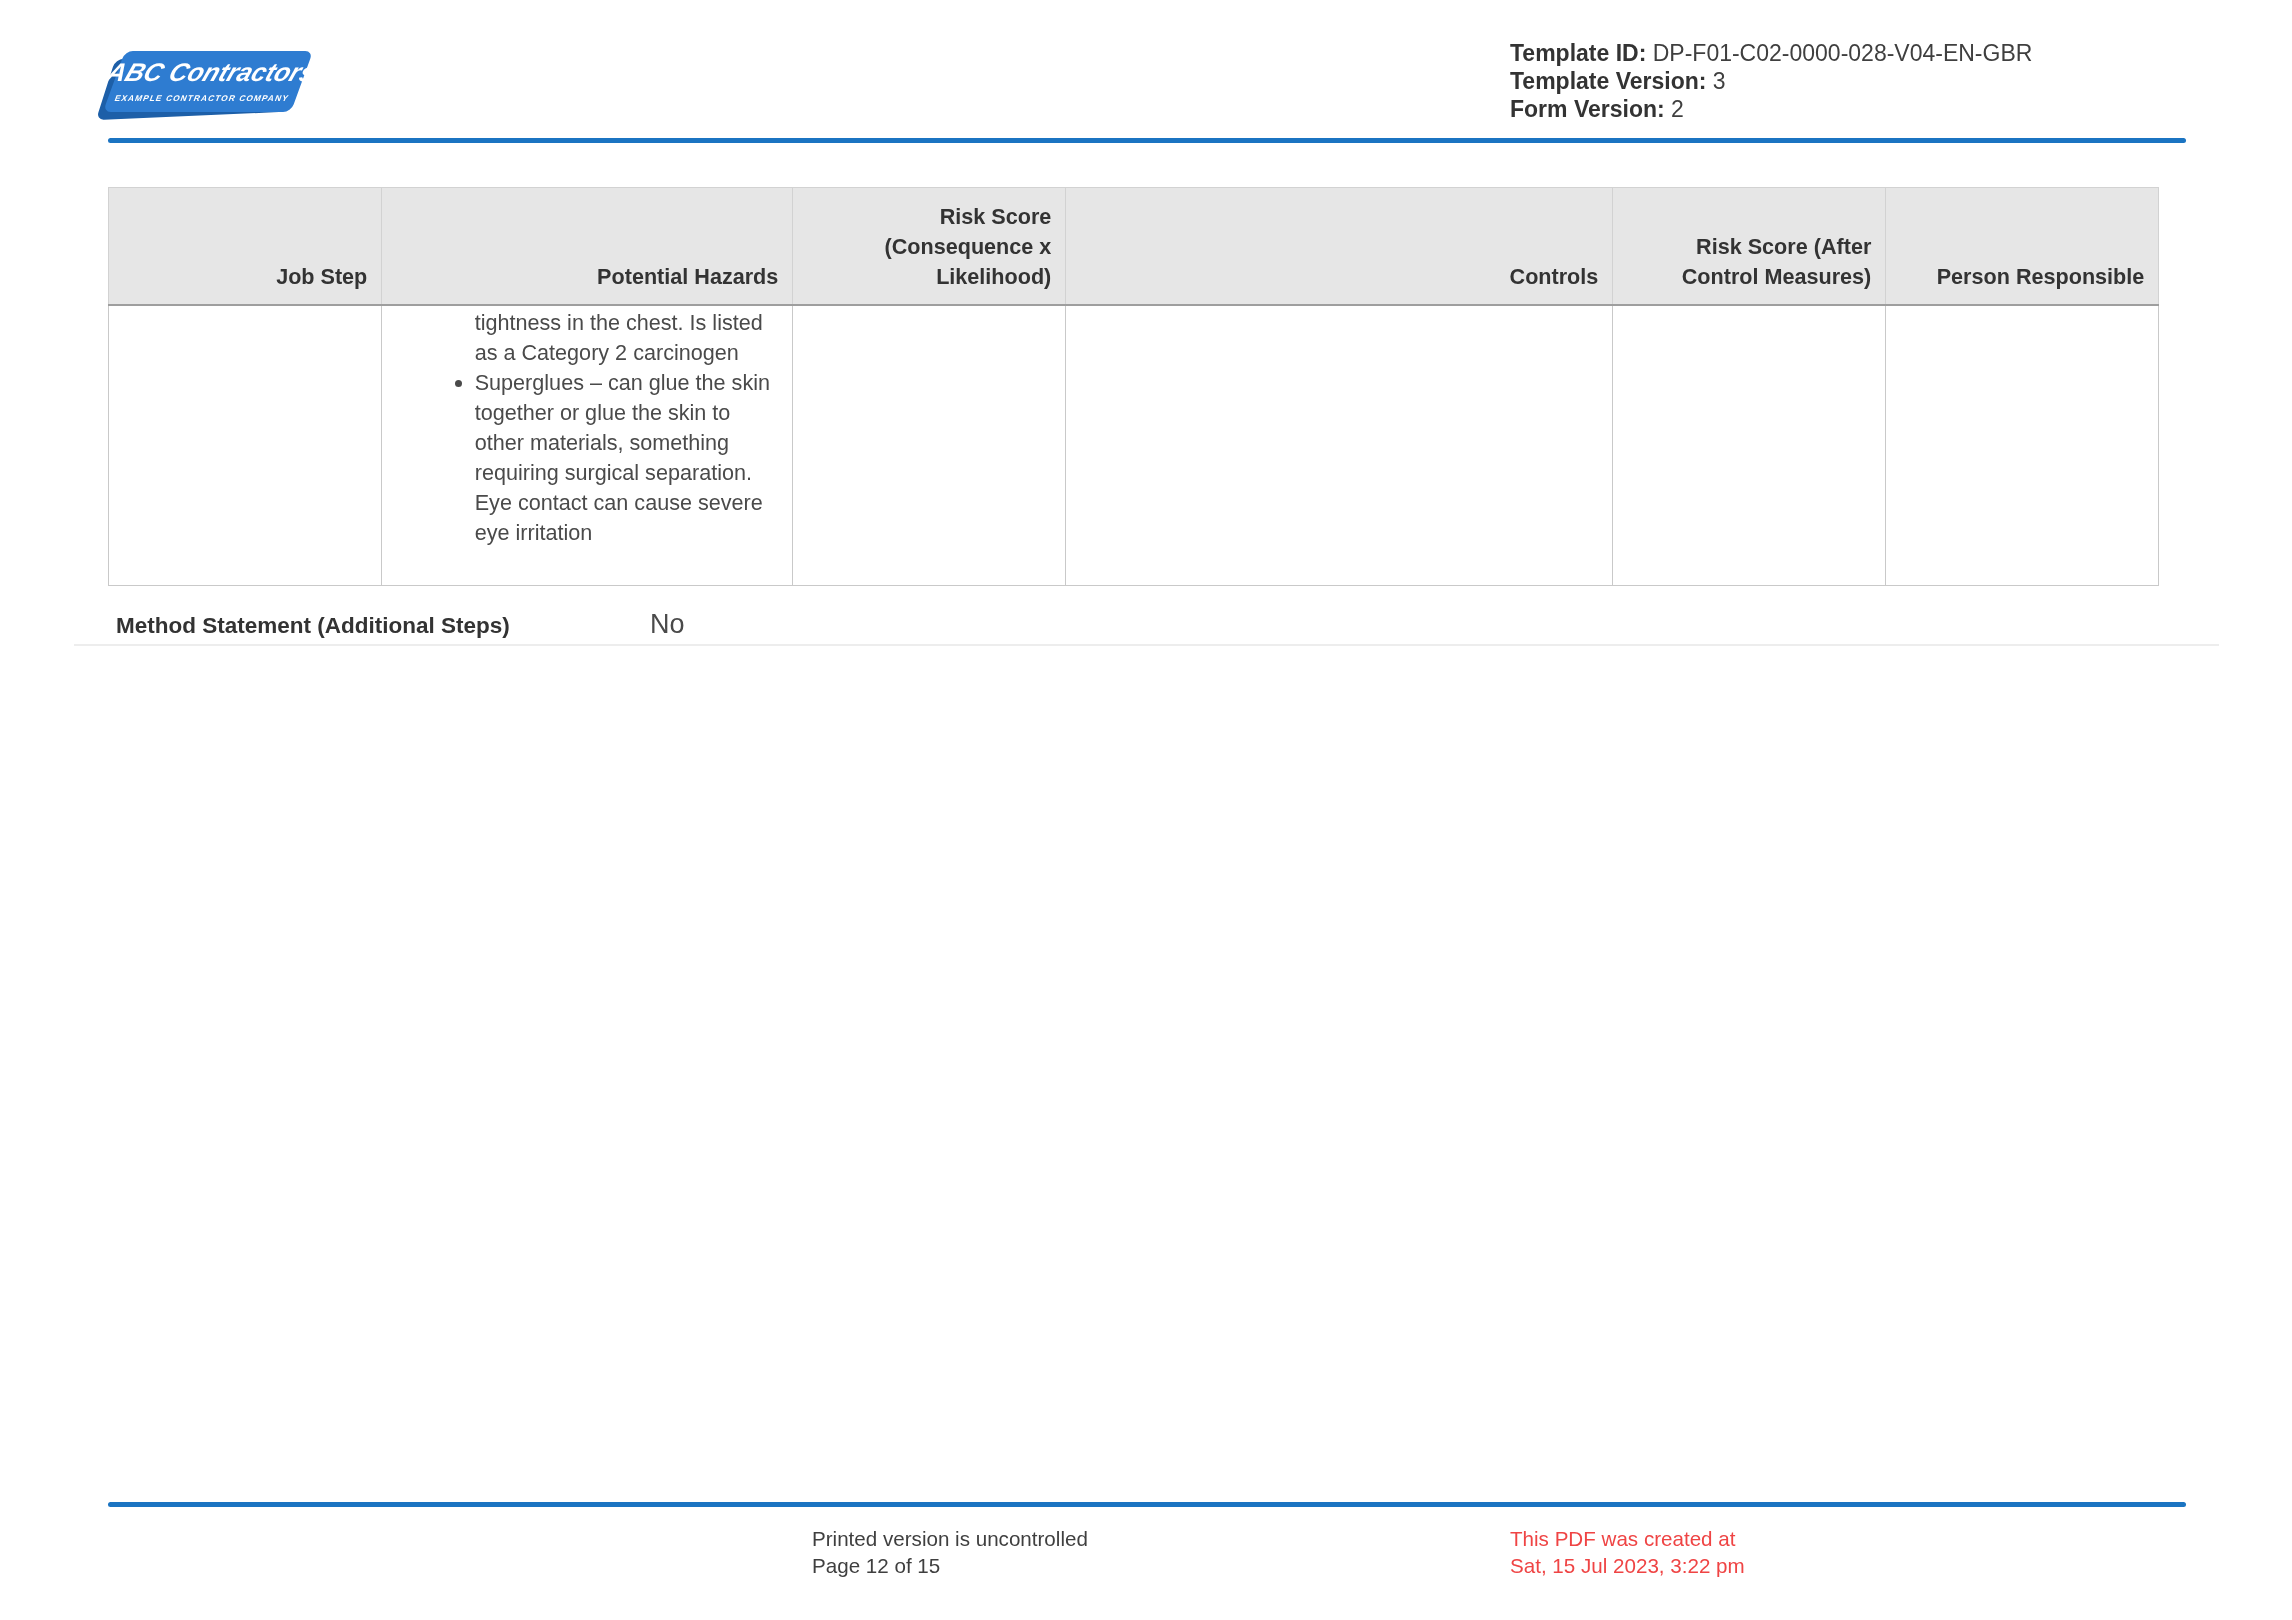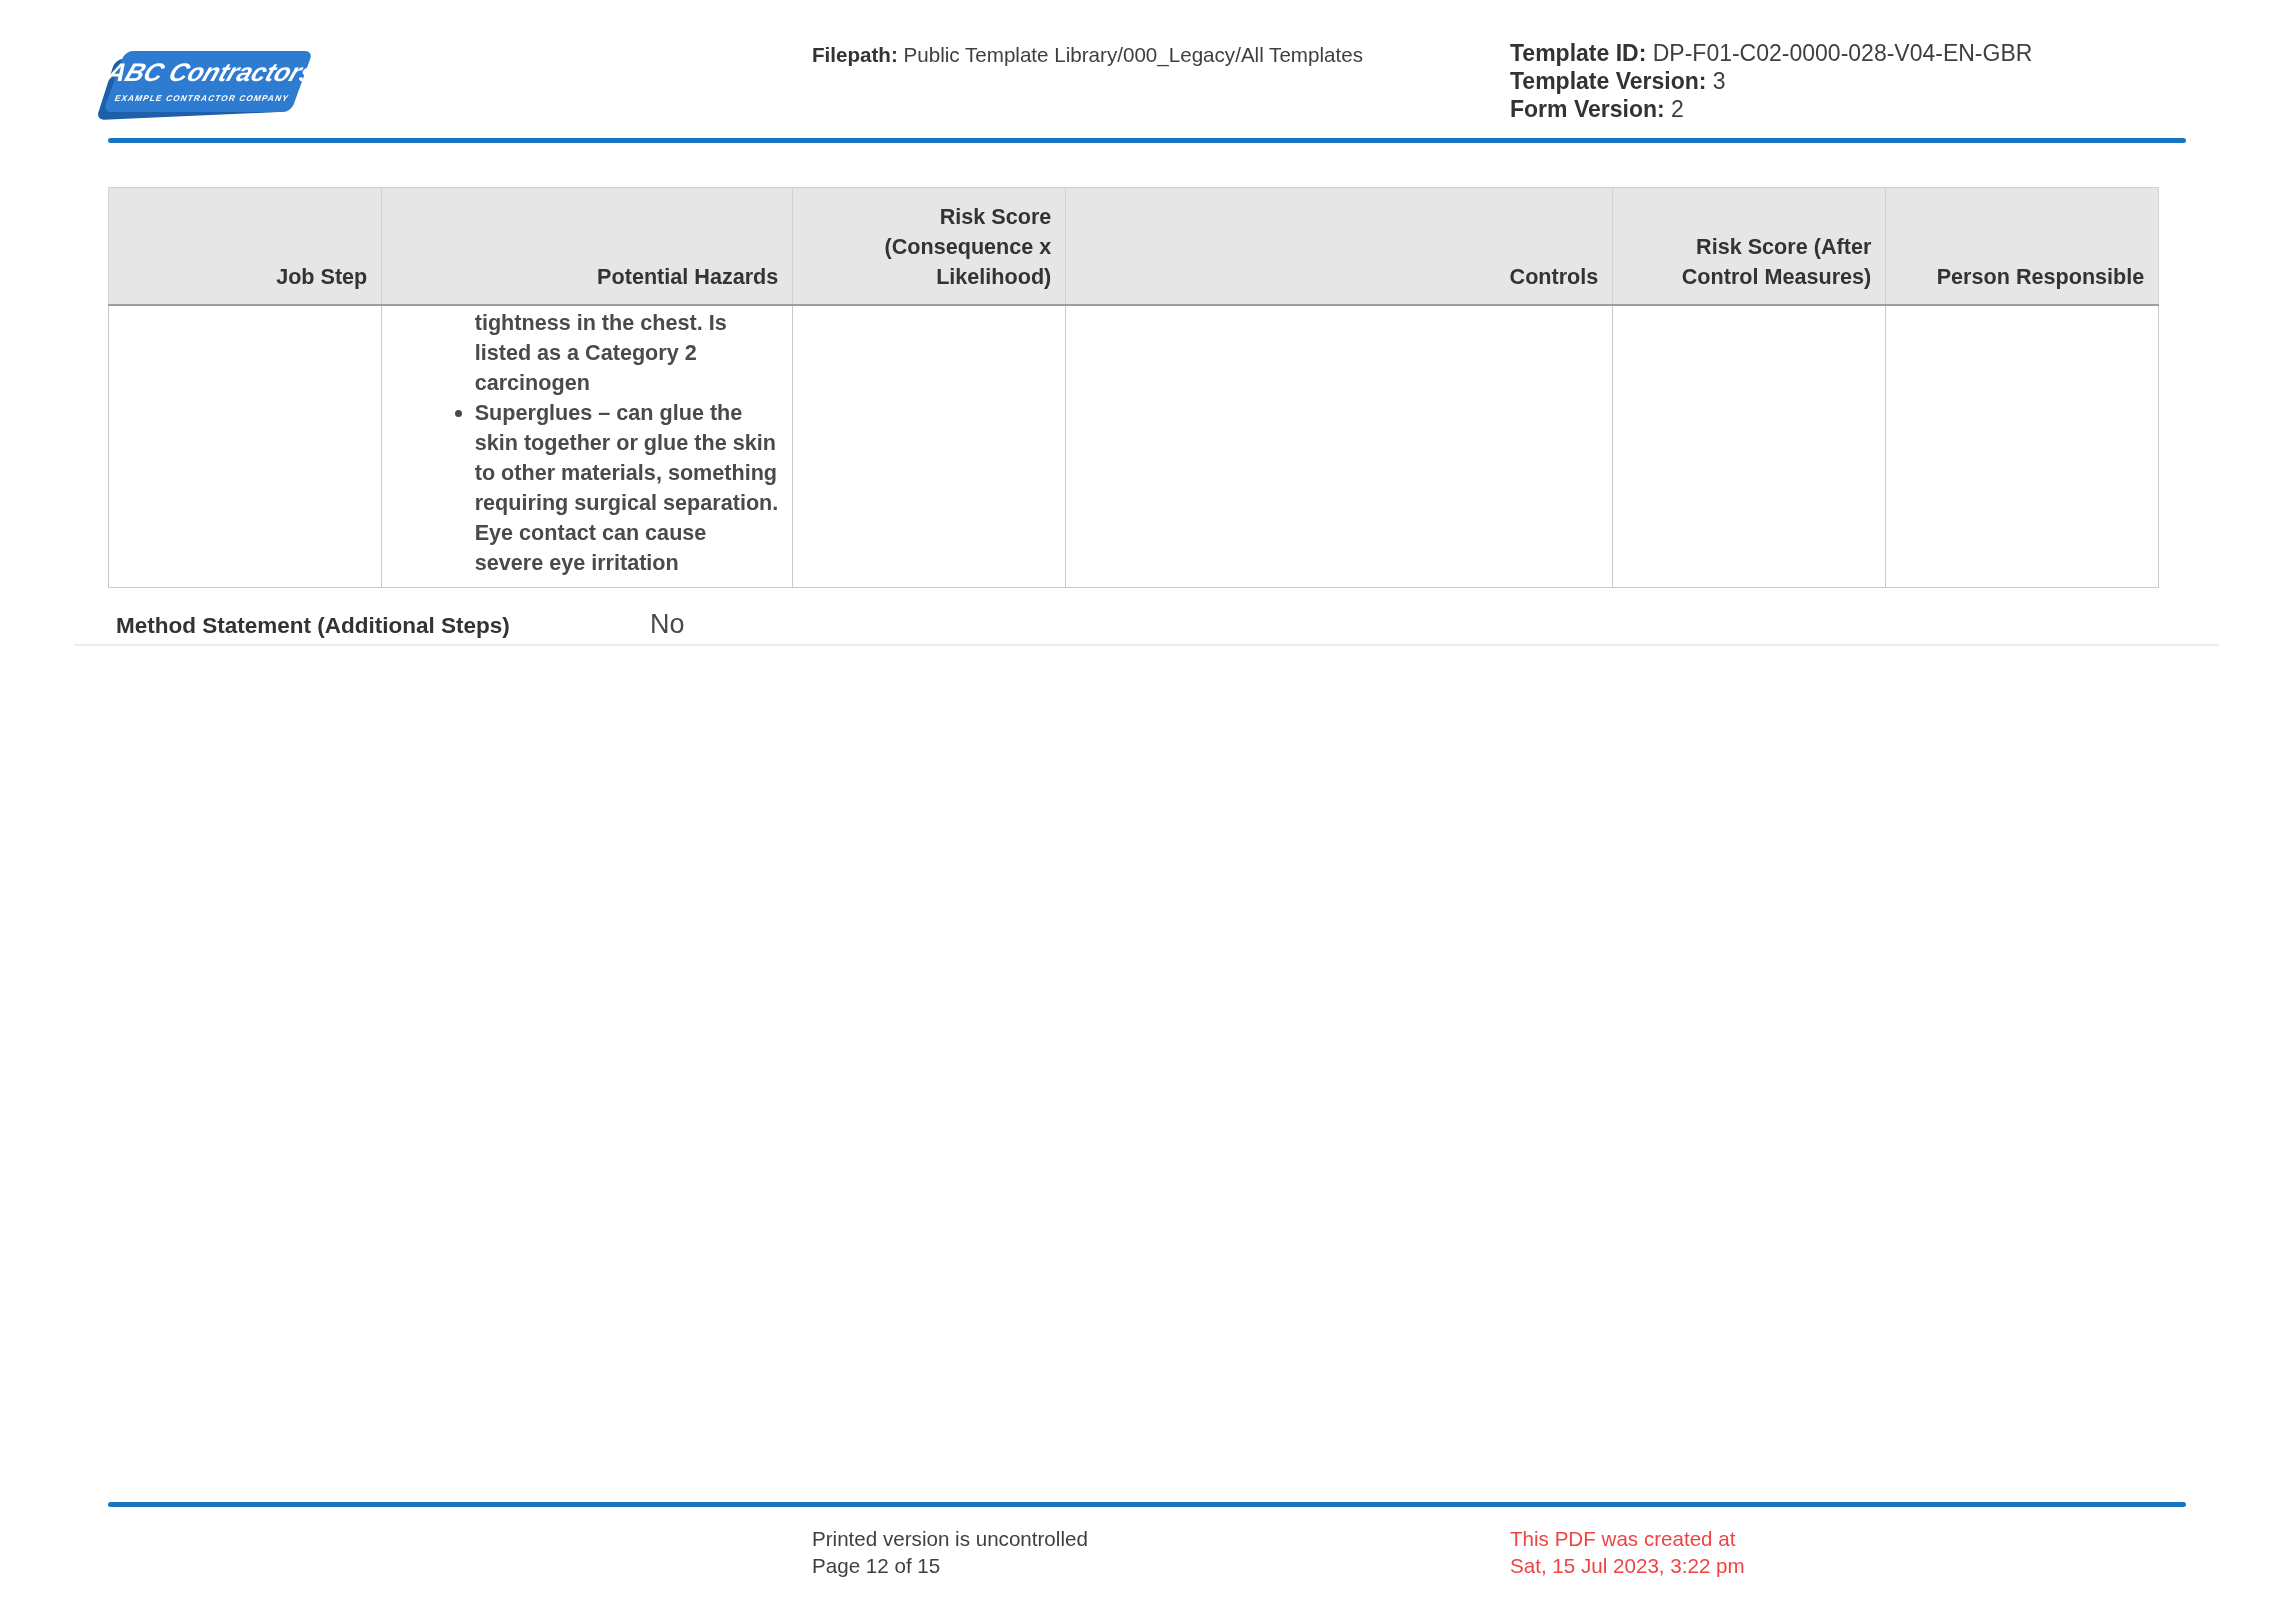--- a/index.html
+++ b/index.html
@@ -89,21 +89,20 @@
   table.risk {
     position: absolute;
     left: 108px; top: 187px;
     width: 2051px;
     border-collapse: collapse;
     table-layout: fixed;
   }
   table.risk th, table.risk td {
     border: 1px solid #c9c9c9;
     box-sizing: border-box;
-    font-weight: bold;
   }
   table.risk thead th {
     background: #e6e6e6;
     height: 117px;
     vertical-align: bottom;
     text-align: right;
     font-size: 21.6px;
     line-height: 30px;
     font-weight: bold;
     color: #333333;
@@ -185,24 +184,20 @@
 
 <div class="page">
 
   <div class="logo">
     <div class="logo-main">
       <div class="logo-title">ABC Contractors</div>
       <div class="logo-subtitle">EXAMPLE CONTRACTOR COMPANY</div>
     </div>
   </div>
 
-  <div class="meta-filepath">
-    <span class="b">Filepath:</span>
-    <span>Public Template Library/000_Legacy/All Templates</span>
-  </div>
 
   <div class="meta-template">
     <div>
       <span class="b">Template ID:</span>
       <span>DP-F01-C02-0000-028-V04-EN-GBR</span>
     </div>
     <div>
       <span class="b">Template Version:</span>
       <span>3</span>
     </div>

